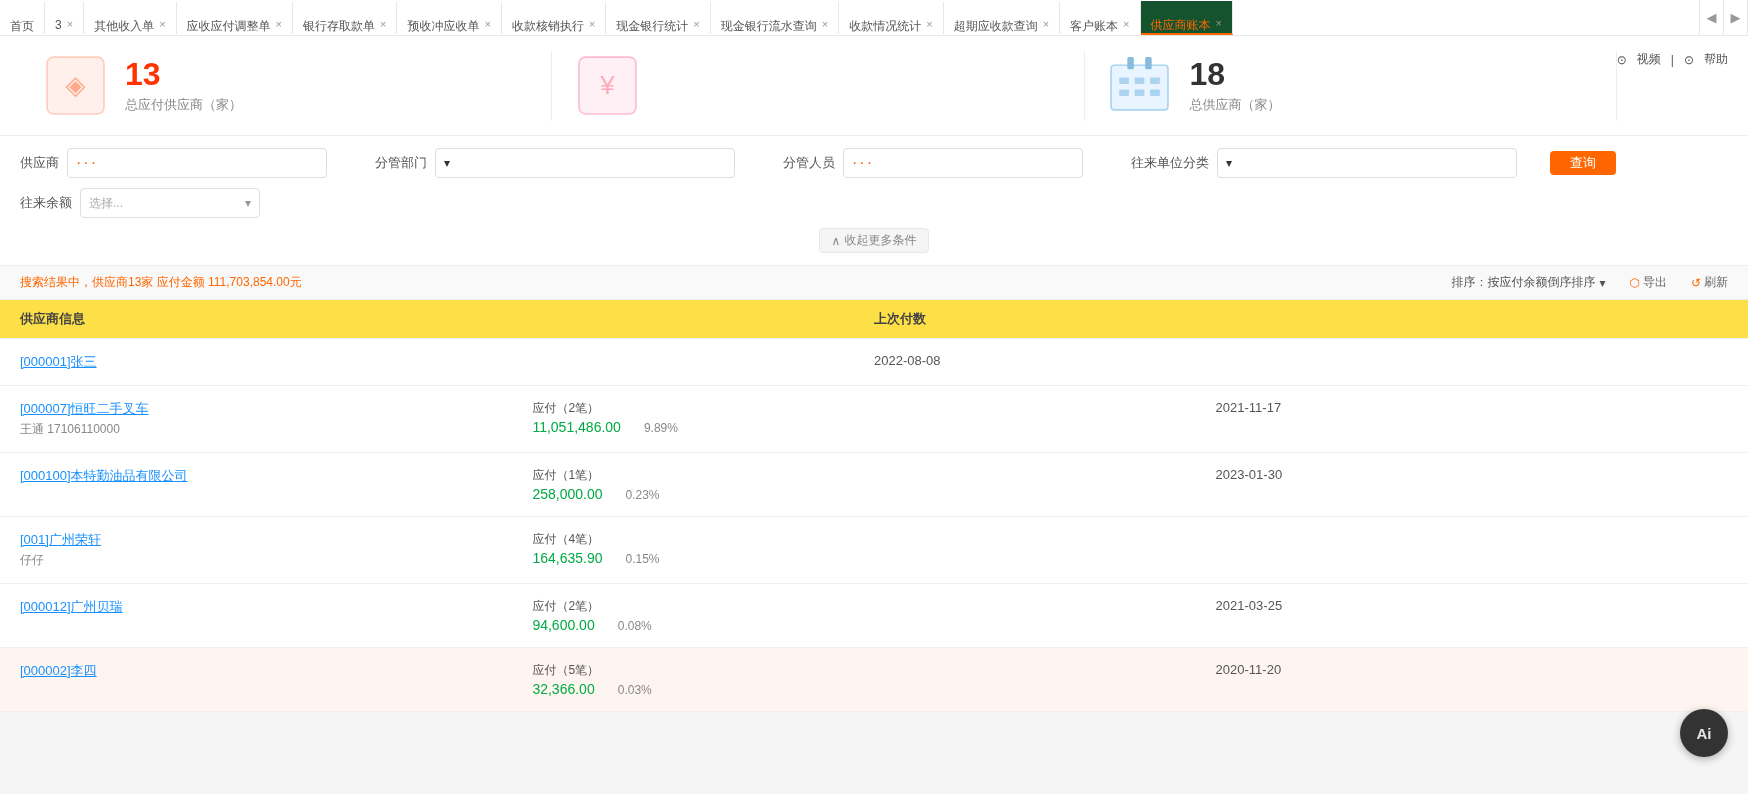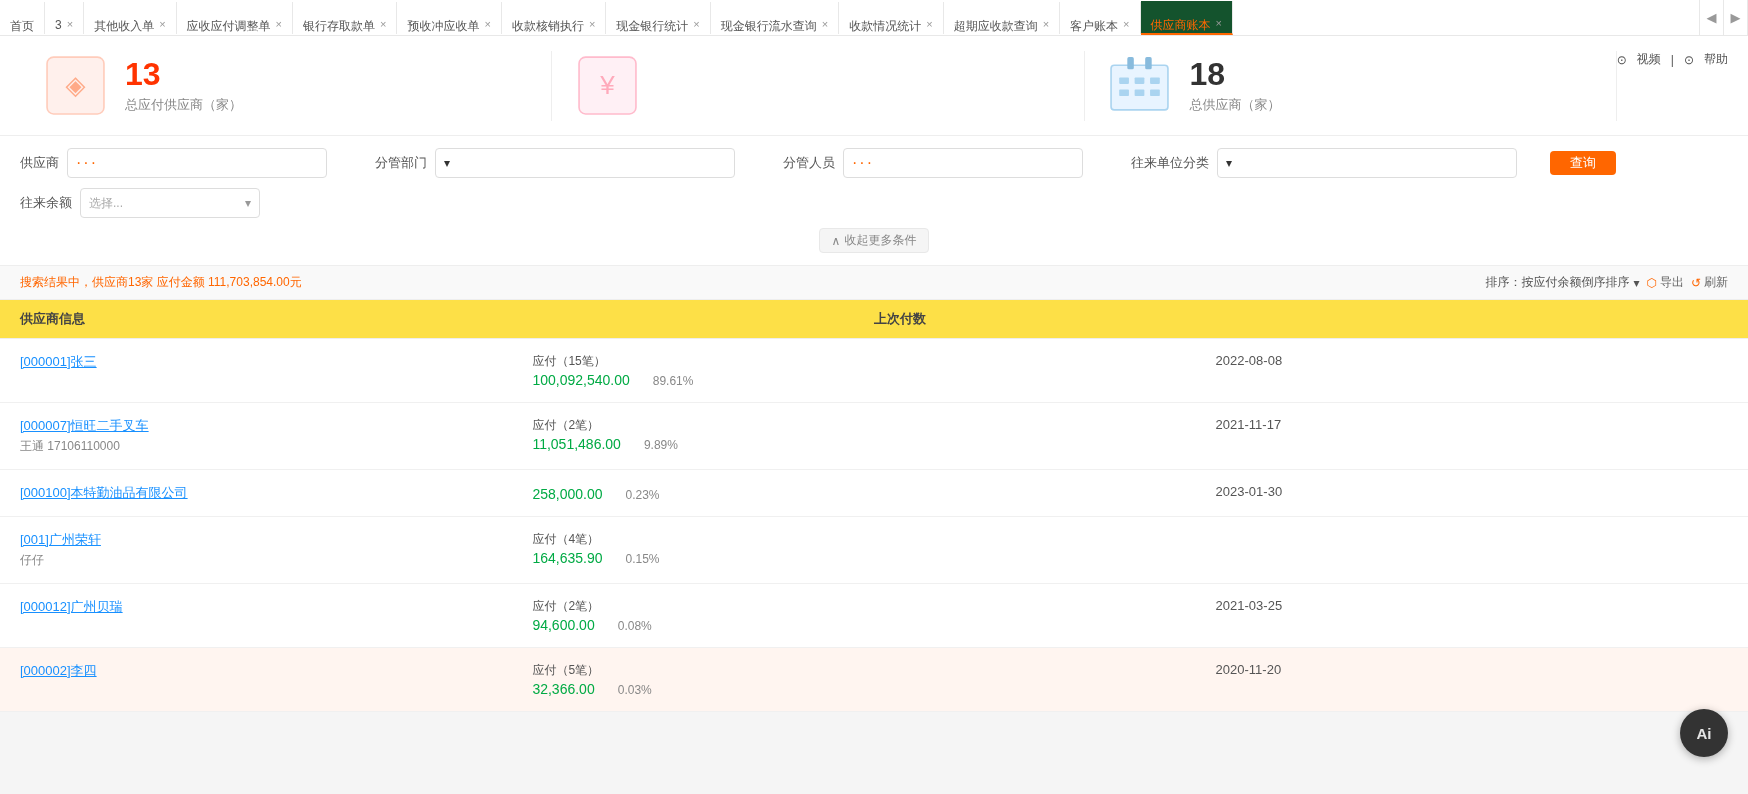--- a/index.html
+++ b/index.html
@@ -38,21 +38,21 @@
     .filter-input .arrow { color: #999; }
     .filter-input-wide { width: 280px; height: 30px; border: 1px solid #ddd; border-radius: 4px; padding: 0 8px; font-size: 12px; color: #333; background: #fff; display: flex; align-items: center; justify-content: space-between; cursor: pointer; }
     .btn-query { background: #ff6600; color: #fff; border: none; border-radius: 4px; padding: 0 20px; height: 24px; cursor: pointer; font-size: 13px; white-space: nowrap; }
     .collapse-bar { display: flex; justify-content: center; align-items: center; margin-top: 5px; }
     .collapse-btn { display: flex; align-items: center; gap: 4px; color: #888; font-size: 12px; cursor: pointer; background: #f5f5f5; border: 1px solid #e8e8e8; border-radius: 4px; padding: 3px 12px; }
 
     
     .result-bar { display: flex; align-items: center; justify-content: space-between; background: #f9f9f9; padding: 8px 20px; border-bottom: 1px solid #eee; }
     .result-info { font-size: 12px; color: #555; }
     .result-info span { color: #ff6600; }
-    .result-actions { display: flex; align-items: center; gap: 7px; font-size: 12px; color: #555; }
+    .result-actions { display: flex; align-items: center; gap: 24px; font-size: 12px; color: #555; }
     .sort-btn { display: flex; align-items: center; gap: 4px; cursor: pointer; color: #555; }
     .action-btn { display: flex; align-items: center; gap: 3px; cursor: pointer; color: #666; }
 
     
     .table-area { background: #fff; margin: 0; }
     .table-header { display: flex; align-items: center; padding: 10px 20px; background: #fde047; border-bottom: 1px solid #eee; font-weight: 600; font-size: 13px; color: #444; }
     .col-supplier { flex: 3; }
     .col-transaction { flex: 4; }
     .col-lastpay { flex: 2; }
     .col-extra { flex: 1; }
@@ -250,27 +250,20 @@
   <div class="table-header">
     <div class="col-supplier">供应商信息</div>
     <div class="col-lastpay">上次付数</div>
     <div class="col-extra"></div>
   </div>
 
   <div class="table-row">
     <div class="col-supplier">
       <div class="supplier-name">[000001]张三</div>
     </div>
-    <div class="col-transaction">
-      <div class="trans-label">应付（15笔）</div>
-      <div class="trans-inline">
-        <div class="trans-amount">100,092,540.00</div>
-        <div class="trans-pct">89.61%</div>
-      </div>
-    </div>
     <div class="col-lastpay">
       <div class="last-pay-date">2022-08-08</div>
     </div>
     <div class="col-extra"></div>
   </div>
 
   <div class="table-row">
     <div class="col-supplier">
       <div class="supplier-name">[000007]恒旺二手叉车</div>
       <div class="supplier-sub">王通  17106110000</div>
@@ -286,20 +279,21 @@
       <div class="last-pay-date">2021-11-17</div>
     </div>
     <div class="col-extra"></div>
   </div>
 
   <div class="table-row">
     <div class="col-supplier">
       <div class="supplier-name">[000100]本特勤油品有限公司</div>
     </div>
     <div class="col-transaction">
+      <div class="trans-label">应付（1笔）</div>
       <div class="trans-inline">
         <div class="trans-amount">258,000.00</div>
         <div class="trans-pct">0.23%</div>
       </div>
     </div>
     <div class="col-lastpay">
       <div class="last-pay-date">2023-01-30</div>
     </div>
     <div class="col-extra"></div>
   </div>

